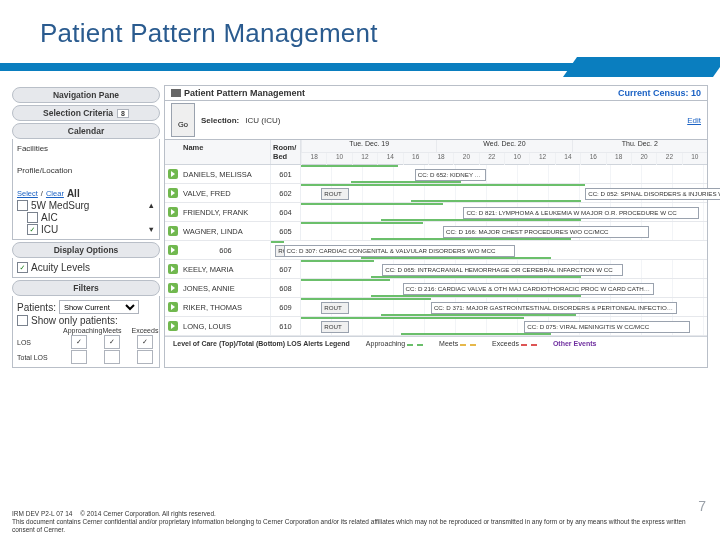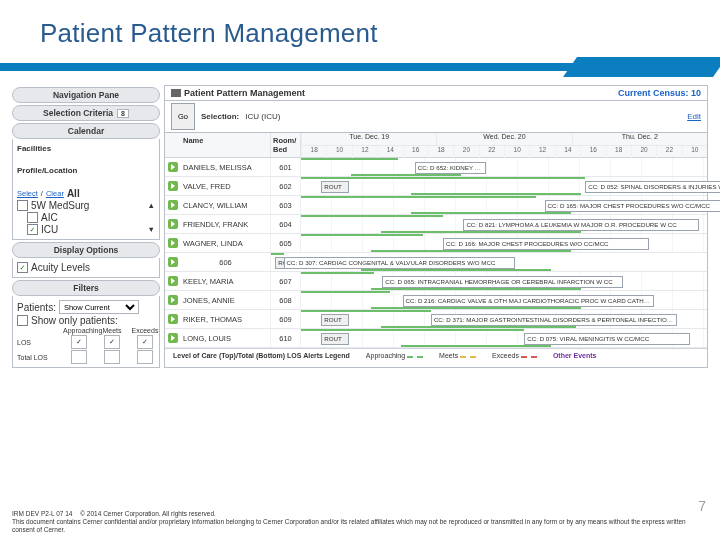--- a/index.html
+++ b/index.html
@@ -13,30 +13,30 @@
 .badge-count{background:#fff;border:1px solid #aeb3bc;padding:0 3px;font-size:7px}
 .box{border:1px solid #b9bfc8;border-top:none;padding:3px 4px;font-size:7.5px;background:#fff}
 .sel,.inp{width:100%;font-size:7.5px;height:14px;border:1px solid #aeb3bc;background:#fff;box-sizing:border-box}
 .row-sm{display:flex;align-items:center;gap:3px;margin:1px 0}
 .chk{width:9px;height:9px;border:1px solid #7a828e;display:inline-flex;align-items:center;justify-content:center;font-size:7px;line-height:7px}
 .chk.on::after{content:"✓";color:#1a7f1a}
 .lbl{font-size:10px}
 .radio{width:8px;height:8px;border:1px solid #7a828e;border-radius:50%;display:inline-block;position:relative}
 .radio.on::after{content:"";position:absolute;inset:1px;border-radius:50%;background:#333}
 .link{color:#1b62c4;text-decoration:underline}
-.facility-hd{font-size:8px;font-weight:bold;margin:2px 0 13px 0;color:#333}
+.facility-hd{font-size:8px;font-weight:normal;margin:2px 0 13px 0;color:#333}
 .hud-icon{width:10px;height:8px;background:#666;display:inline-block;margin-right:3px}
 .filter-grid{display:grid;grid-template-columns:45px 32px 32px 32px;font-size:7px;gap:1px;align-items:center;text-align:center}
 .icon-sq{width:14px;height:12px;border:1px solid #aeb3bc;display:inline-flex;align-items:center;justify-content:center;margin:0 auto}
 .rightcol{flex:1;border:1px solid #b9bfc8}
 .rc-titlebar{display:flex;align-items:center;background:#fff;border-bottom:1px solid #b9bfc8;padding:2px 6px;font-size:9px}
 .rc-title{font-weight:bold;flex:1}
 .rc-census{font-weight:bold;color:#1b62c4}
 .rc-toolbar{display:flex;align-items:center;gap:6px;padding:2px 6px;border-bottom:1px solid #b9bfc8;font-size:8px}
-.btn-plain{border:1px solid #9aa2ae;background:#efefef;padding:4px 6px;height:27px;font-size:7.5px}
+.btn-plain{border:1px solid #9aa2ae;background:#efefef;padding:16px 6px;height:17px;font-size:7.5px}
 .sel-lbl{font-weight:bold}
 .grid{position:relative}
 .ghead{display:grid;grid-template-columns:16px 90px 30px 1fr;border-bottom:1px solid #cfd4db;background:#f6f7f9}
 .ghead .nm,.ghead .rm{font-size:7.5px;font-weight:bold;padding:3px 2px;border-right:1px solid #e0e3e8}
 .timeline-hd{position:relative;height:24px}
 .day-row{display:flex;height:12px;border-bottom:1px solid #e8eaee}
 .day-row span{flex:1;text-align:center;font-size:7px;border-left:1px solid #e8eaee}
 .hour-row{display:flex;height:12px}
 .hour-row span{flex:1;text-align:center;font-size:6.5px;border-left:1px solid #eef0f3;color:#666}
 .grow{display:grid;grid-template-columns:16px 90px 30px 1fr;border-bottom:1px solid #e6e8ec;height:18px}
@@ -208,32 +208,20 @@
               <div class="los1" style="width: 70%;"></div>
               <div class="los2" style="left: 110px; width: 170px;"></div>
               <div class="tag sm" style="left: 5%; width: 22px;">ROUT</div>
               <div class="tag" style="left: 70%; width: 180px;">CC: D 052: SPINAL DISORDERS &amp; INJURIES W CC/MCC</div>
             </div>
           </div>
           <div class="grow">
             <div class="ic">
               <span class="arrow"></span>
             </div>
-  <div class="pn">CLANCY, WILLIAM</div>
-  <div class="rm2">603</div>
-  <div class="tl">
-              <div class="los1" style="width: 58%;"></div>
-              <div class="los2" style="left: 110px; width: 160px;"></div>
-              <div class="tag" style="left: 60%; width: 190px;">CC: D 165: MAJOR CHEST PROCEDURES W/O CC/MCC</div>
-            </div>
-          </div>
-          <div class="grow">
-            <div class="ic">
-              <span class="arrow"></span>
-            </div>
   <div class="pn">FRIENDLY, FRANK</div>
   <div class="rm2">604</div>
   <div class="tl">
               <div class="los1" style="width: 35%;"></div>
               <div class="los2" style="left: 80px; width: 200px;"></div>
               <div class="tag" style="left: 40%; width: 230px;">CC: D 821: LYMPHOMA &amp; LEUKEMIA W MAJOR O.R. PROCEDURE W CC</div>
             </div>
           </div>
           <div class="grow">
             <div class="ic">

